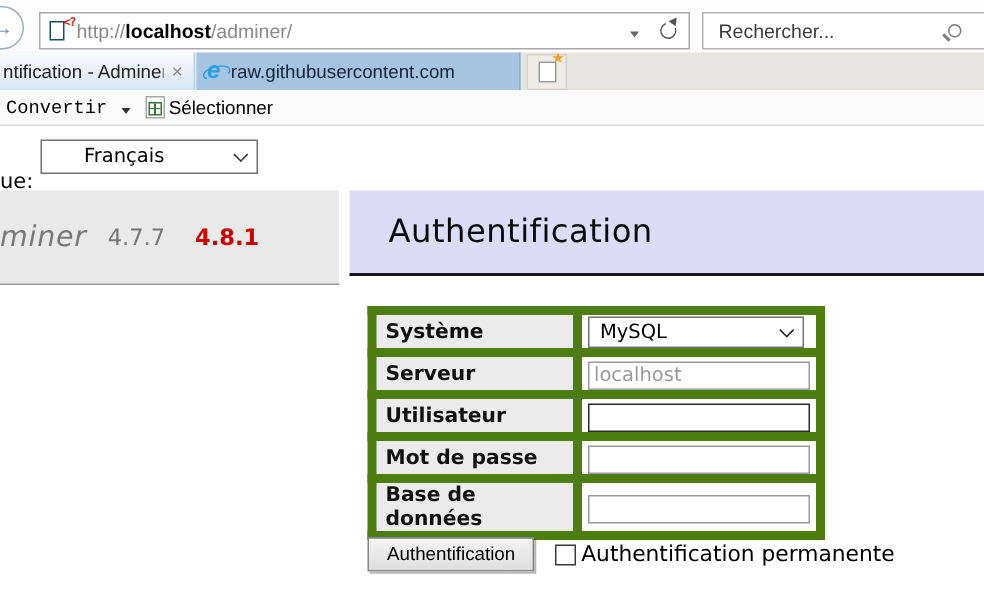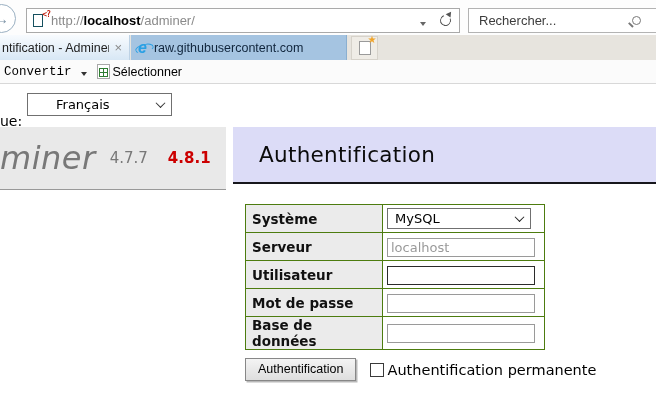--- a/index.html
+++ b/index.html
@@ -73,30 +73,30 @@
              font-family:"DejaVu Sans", sans-serif; }
   .lang-label { position:absolute; left:0; top:28px; font-size:14px; color:#000;text-align:right; }
   .ie-select { border:1px solid #707070; background:#fff; display:flex; align-items:center;
                justify-content:space-between; padding:0 7px; font-size:13px; color:#000; }
   .chev { display:inline-block; width:7px; height:7px; border-right:1.6px solid #333;
           border-bottom:1.6px solid #333; transform:rotate(45deg) translate(-1px,-1px); }
   .lang-select { position:absolute; left:27px; top:8px; width:145px; height:23px;padding-left:28px; }
 
   .sidebar { position:absolute; left:0; top:42px; width:226px; height:63px; background:#e9e9e9;
              border-bottom:1px solid #999; display:flex; align-items:center; }
-  .logo { font-style:italic; font-size:32px; color:#787878; letter-spacing:0.5px; }
+  .logo { font-style:italic; font-size:19px; color:#787878; letter-spacing:0.5px; }
   .ver { font-size:15px; color:#787878; margin-left:14px; }
   .ver-new { font-size:15px; color:#cc0000; font-weight:bold; margin-left:20px; text-decoration:none; }
 
   .main-head { position:absolute; left:233px; top:42px; width:423px; height:57px; background:#dcdcf7;
                border-bottom:2px solid #17171c; display:flex; align-items:center; }
   .main-head h2 { font-size:21.5px; font-weight:400; color:#0b0b0b; padding-left:26px; letter-spacing:0.3px; }
 
   table.login { position:absolute; left:245px; top:119px; border-collapse:collapse; }
-  table.login th, table.login td { border:1px solid #4d7c0f; height:28px; }
+  table.login th, table.login td { border:6px solid #4d7c0f; height:28px; }
   table.login th { width:137px; background:#ebebeb; text-align:left; font-size:13.5px;
                    font-weight:bold; color:#111; padding:0 4px 0 6px; }
   table.login td { width:162px; background:#fff; padding:0 4px; }
   .fld-select { width:144px; height:21px; }
   .fld-select .chev { border-color:#222; }
   input.fld { width:148px; height:19px; border:1px solid #9a9a9a; font-size:13px;
               font-family:"DejaVu Sans", sans-serif; padding:0 3px; color:#000; background:#fff; }
   input.fld.ghost { color:#9a9a9a; }
   input.fld.focused { border:1.5px solid #2b2b2b; }
 

